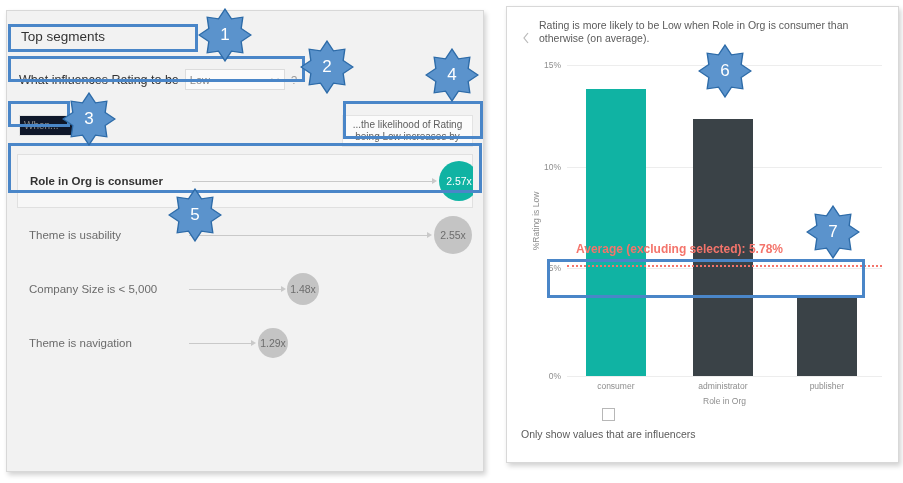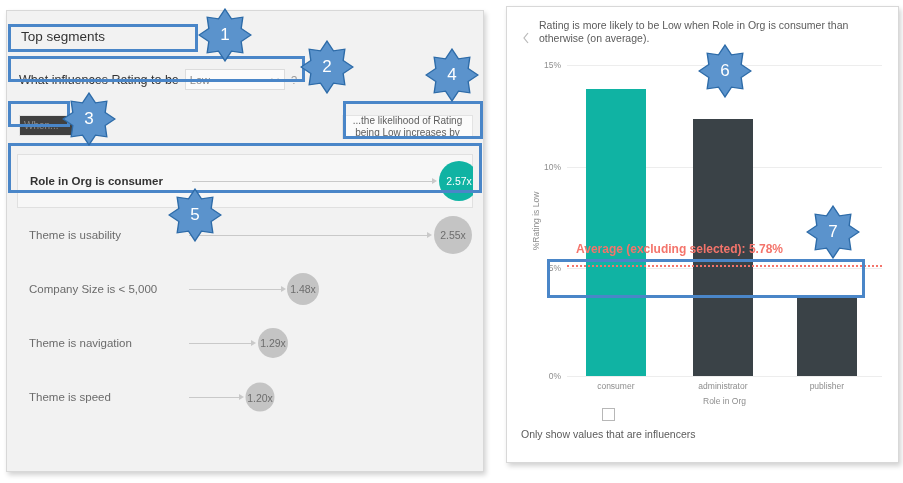--- a/index.html
+++ b/index.html
@@ -45,27 +45,27 @@
   .chev{
     position:absolute; right:5px; top:50%; transform:translateY(-50%);
     width:8px;height:8px;
   }
   .chev svg{display:block;}
   .help-q{ font-size:11px; color:#9a9a9a; }
 
   .when-box{
     position:absolute; left:12px; top:104px;
     width:56px;height:19px;
-    border:1px solid #e2e2e2; background:#404040;
+    border:1px solid #e2e2e2; background:#0f172a;
     display:flex;align-items:center;padding-left:4px;
   }
   .when-box span{ font-size:10px;color:#8c8c8c; }
 
   .likelihood-box{
-    position:absolute; right:10px; top:104px; width:131px; height:24px;
+    position:absolute; right:10px; top:104px; width:131px; height:32px;
     background:#fbfbfb; border:1px solid #e3e3e3;
     display:flex; align-items:center; justify-content:center;
     text-align:center; padding:0 4px; box-sizing:border-box;
   }
   .likelihood-box span{ font-size:10px; color:#5d5d5d; line-height:12px; }
 
   
   .infl-list{
     position:absolute; left:10px; top:143px; right:10px; bottom:12px;
     overflow:hidden;
@@ -247,30 +247,20 @@
       <div class="infl-label">Theme is navigation</div>
       <div class="infl-track">
         <div class="arrow-line" style="left:10px; width:62px;"></div>
         <div class="arrow-head" style="left:72px;"></div>
         <div class="bubble grey" style="left:94px; width:30px; height:30px;">
           <span>1.29x</span>
         </div>
       </div>
     </div>
 
-    <div class="infl-row">
-      <div class="infl-label">Theme is speed</div>
-      <div class="infl-track">
-        <div class="arrow-line" style="left:10px; width:50px;"></div>
-        <div class="arrow-head" style="left:60px;"></div>
-        <div class="bubble grey" style="left:81px; width:29px; height:29px;">
-          <span>1.20x</span>
-        </div>
-      </div>
-    </div>
 
   </div>
 </div>
 
 <div class="panel" id="right-panel">
 
   <div class="rp-header">
     <span class="back-chevron">
       <svg viewBox="0 0 10 14">
           <path d="M7 2 L3 7 L7 12" fill="none" stroke="#b9b9b9" stroke-width="1.2"></path>

